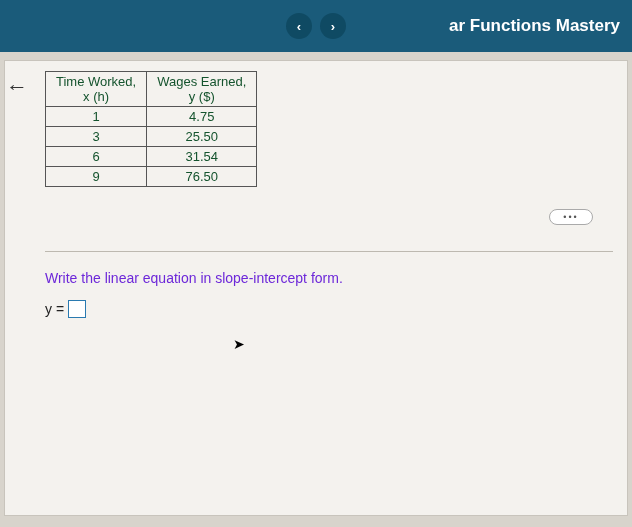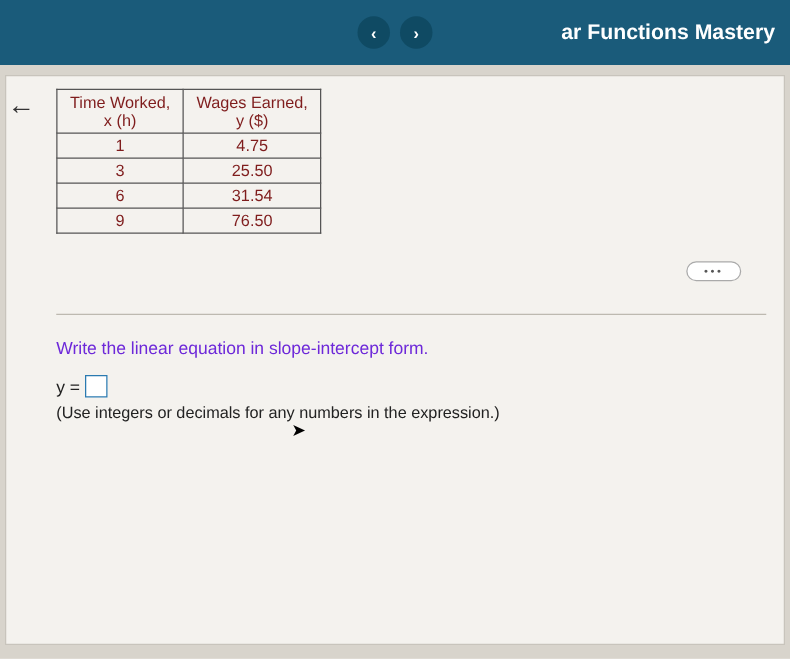--- a/index.html
+++ b/index.html
@@ -78,21 +78,21 @@
   }
   .problem-text {
     font-size: 13.5px;
     color: #222;
     line-height: 1.35;
     flex: 1;
   }
   .data-table {
     border-collapse: collapse;
     font-size: 13px;
-    color: #7f1d1d;
+    color: #14532d;
     margin-right: 2px;
   }
   .data-table th, .data-table td {
     border: 1px solid #555;
     padding: 2px 10px;
     text-align: center;
     background: #f4f2ee;
     font-weight: 400;
   }
   .data-table th { font-weight: 400; }
@@ -204,17 +204,16 @@
 
     <hr class="divider">
 
     <div class="prompt">Write the linear equation in slope-intercept form.</div>
 
     <div class="eqline">
       <span>y =</span>
       <span class="answer-box"></span>
     </div>
 
-    <div class="hint">(Use integers or decimals for any numbers in the expression.)</div>
   </div>
 
   <div class="cursor">➤</div>
 </div>
 
 </body></html>

